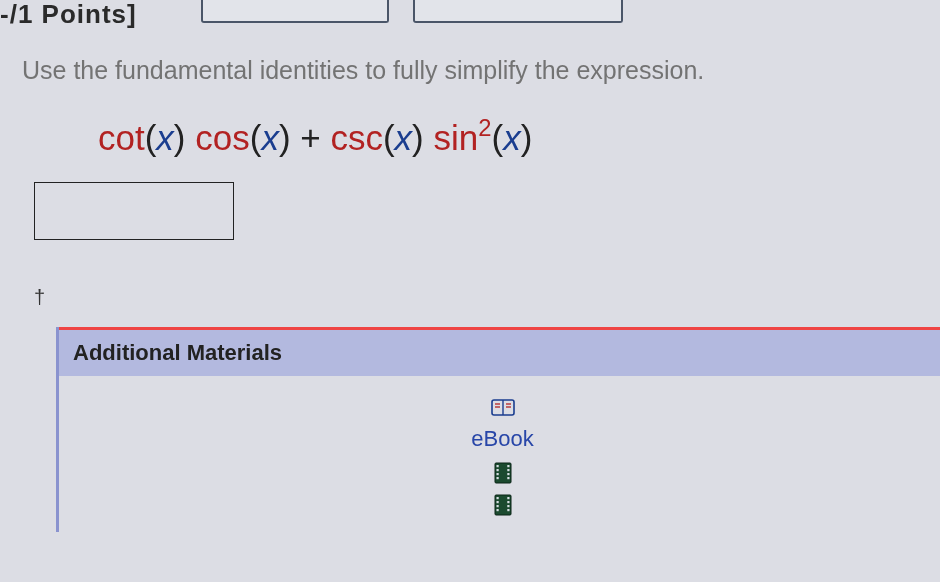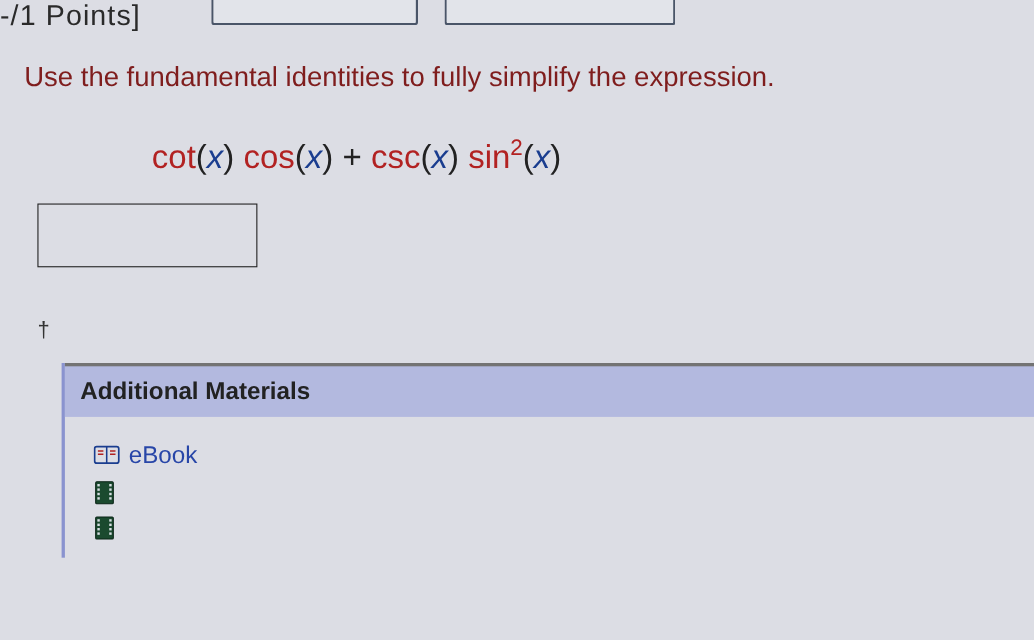--- a/index.html
+++ b/index.html
@@ -13,21 +13,21 @@
     }
     .top-row {
       display: flex;
       align-items: center;
       gap: 24px;
       padding-left: 0;
       height: 28px;
       margin-bottom: 28px;
     }
     .points-fragment {
-      font-weight: normal;
+      font-weight: bold;
       font-size: 26px;
       color: #2a2a2a;
       letter-spacing: 1px;
       padding-left: 0;
       white-space: nowrap;
     }
     .ghost-button {
       border: 2px solid #4a5568;
       background: #e2e4ea;
       height: 40px;
@@ -35,27 +35,27 @@
       border-top: none;
       border-radius: 0 0 3px 3px;
     }
     .ghost-button.b1 { width: 188px; margin-left: 40px;}
     .ghost-button.b2 { width: 210px; }
     .problem {
       padding: 0 22px;
     }
     .instruction {
       font-size: 25px;
-      color: #7f1d1d;
-      margin-bottom: 40px;
+      color: #737373;
+      margin-bottom: 30px;
     }
     .expression {
-      font-size: 30px;
+      font-size: 35px;
       color: #222;
-      margin-left: 116px;
+      margin-left: 76px;
       margin-bottom: 24px;
       white-space: nowrap;
     }
     .fn { color: #b22222; }
     .var { color: #1a3d8f; font-style: italic; }
     .op { color: #222; }
     sup { font-size: 0.68em; color:#b22222; vertical-align: super; position: relative; top: -1px;}
     .answer-box {
       border: 1.5px solid #222;
       width: 200px;
@@ -70,37 +70,38 @@
       margin-left: 12px;
       margin-bottom: 18px;
     }
     .additional {
       margin-left: 56px;
       border-left: 3px solid #8a93cf;
       background: transparent;
     }
     .additional-header {
       background: #b3b9df;
-      border-top: 3px solid #737373;
+      border-top: 3px solid #ef4444;
       padding: 10px 14px;
       font-size: 22px;
       font-weight: bold;
       color: #222;
     }
     .materials-list {
       padding: 22px 20px 6px 26px;
     }
     .material-item {
       display: flex;
       align-items: center;
       gap: 8px;
       font-size: 22px;
       color: #2846a8;
       margin-bottom: 10px;
       cursor: pointer;
+      flex-direction: column;
     }
     .material-item svg { flex: 0 0 auto; }
   </style>
 </head>
 <body>
 
 <div class="top-row">
   <span class="points-fragment">-/1 Points]</span>
   <div class="ghost-button b1"></div>
   <div class="ghost-button b2"></div>

